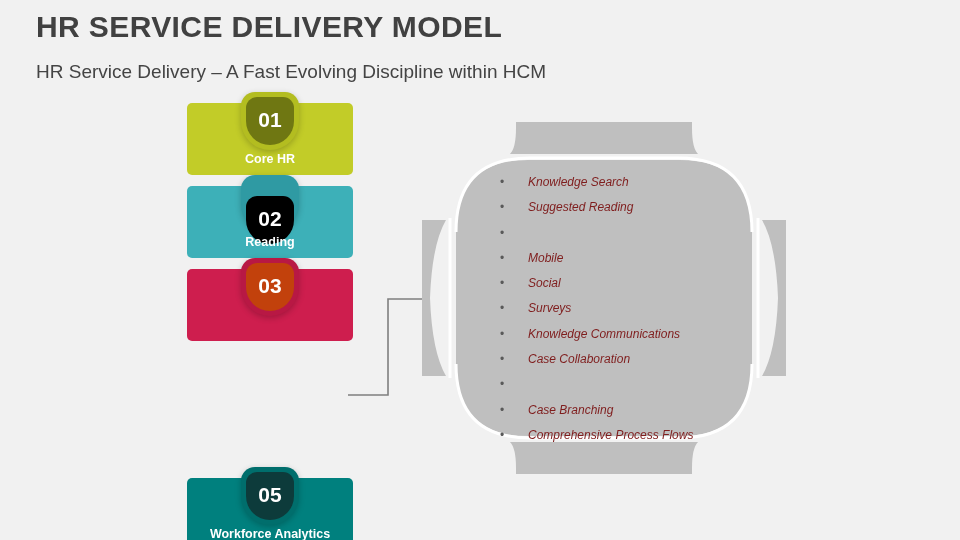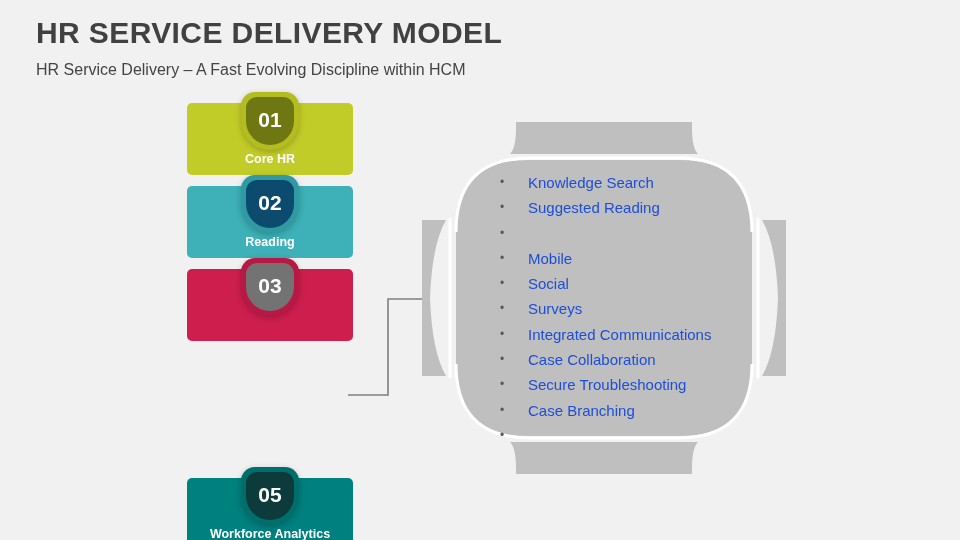--- a/index.html
+++ b/index.html
@@ -20,33 +20,33 @@
     left: 0; top: 0;
     width: 960px;
     height: 540px;
     background: #f1f1f1;
   }
 
   
   #title {
     position: absolute;
     left: 36px;
-    top: 16px;
+    top: 10px;
     font-size: 30px;
     font-weight: bold;
     color: #414141;
     letter-spacing: 0.4px;
     white-space: nowrap;
     text-align: right;
   }
   #subtitle {
     position: absolute;
     left: 36px;
     top: 61px;
-    font-size: 16px;
+    font-size: 19px;
     font-weight: normal;
     color: #444444;
     white-space: nowrap;
   }
 
   
   #card-stack {
     position: absolute;
     left: 187px;
     top: 103px;
@@ -147,49 +147,50 @@
     top: 0;
     width: 10px;
     text-align: left;
     color: #595959;
     font-size: 12px;
   }
   .bullet-text {
     position: absolute;
     left: 28px;
     top: 0;
-    color: #1d4ed8;
-    font-size: 15px;
+    color: #7f1d1d;
+    font-size: 12px;
+    font-style: italic;
   }
 </style>
 </head>
 <body style="background: rgb(241, 241, 241);">
 
 <div id="slide" style="background: rgb(241, 241, 241);">
 
   <div id="title">HR SERVICE DELIVERY MODEL</div>
   <div id="subtitle">HR Service Delivery – A Fast Evolving Discipline within HCM</div>
 
   <div id="card-stack">
 
     <div class="card" style="top: 0px; background: rgb(194, 204, 40);">
       <div class="badge-outer" style="background: rgb(179, 189, 32);"></div>
       <div class="badge-inner" style="background: rgb(111, 119, 18);">01</div>
       <div class="card-label">Core HR</div>
     </div>
 
     <div class="card" style="top: 83px; background: rgb(61, 176, 184);">
       <div class="badge-outer" style="background: rgb(47, 154, 163);"></div>
-      <div class="badge-inner" style="background: #0c4a6e;">02</div>
+      <div class="badge-inner" style="background: #000000; margin-top: 16px;">02</div>
       <div class="card-label">Reading</div>
     </div>
 
     <div class="card" style="top: 166px; background: rgb(206, 30, 78);">
       <div class="badge-outer" style="background: rgb(184, 24, 68);"></div>
-      <div class="badge-inner" style="background: #737373;">03</div>
+      <div class="badge-inner" style="background: #c2410c;">03</div>
     </div>
 
 
     <div class="card" style="top: 332px; background: rgb(0, 128, 126); margin-top: 43px;">
       <div class="badge-outer" style="background: rgb(0, 110, 108);"></div>
       <div class="badge-inner" style="background: rgb(13, 59, 59);">05</div>
       <div class="card-label">Workforce Analytics</div>
     </div>
 
   </div>
@@ -245,33 +246,33 @@
       <div class="bullet-row">
         <span class="bullet-dot">•</span>
         <span class="bullet-text">Social</span>
       </div>
       <div class="bullet-row">
         <span class="bullet-dot">•</span>
         <span class="bullet-text">Surveys</span>
       </div>
       <div class="bullet-row">
         <span class="bullet-dot">•</span>
-        <span class="bullet-text">Integrated Communications</span>
+        <span class="bullet-text">Knowledge Communications</span>
       </div>
       <div class="bullet-row">
         <span class="bullet-dot">•</span>
         <span class="bullet-text">Case Collaboration</span>
       </div>
       <div class="bullet-row">
         <span class="bullet-dot">•</span>
-        <span class="bullet-text">Secure Troubleshooting</span>
       </div>
       <div class="bullet-row">
         <span class="bullet-dot">•</span>
         <span class="bullet-text">Case Branching</span>
       </div>
       <div class="bullet-row">
         <span class="bullet-dot">•</span>
+        <span class="bullet-text">Comprehensive Process Flows</span>
       </div>
     </div>
   </div>
 
 </div>
 
 </body></html>

